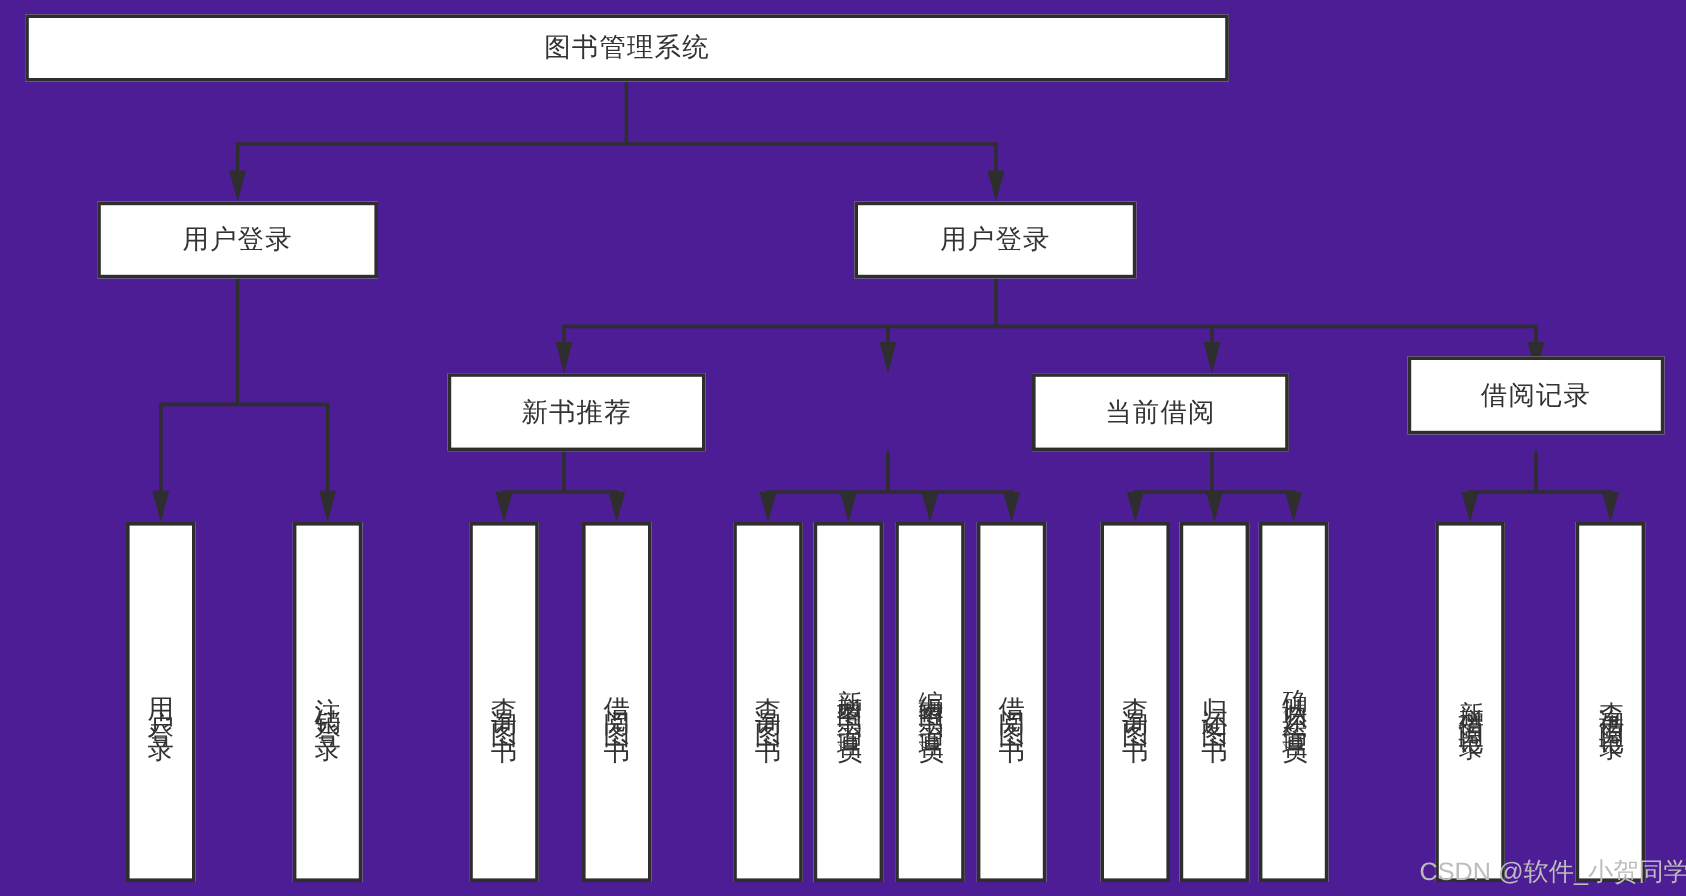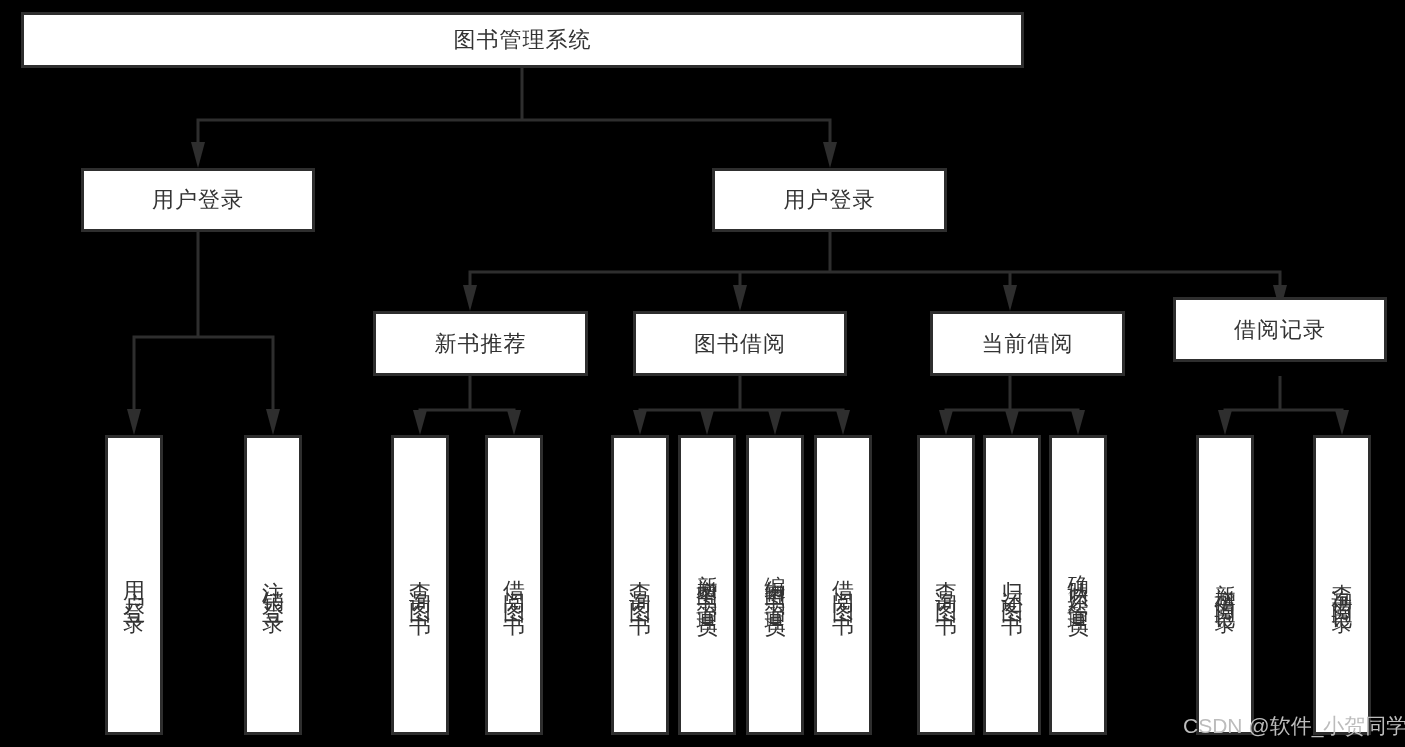--- a/index.html
+++ b/index.html
@@ -1,20 +1,20 @@
 <!DOCTYPE html>
 <html><head>
 <meta charset="utf-8">
 <style>
   html, body { margin: 0; padding: 0; background: #ffffff; }
   #canvas {
     position: relative;
     width: 1405px;
     height: 747px;
-    background: #000000;
+    background: #4c1d95;
     font-family: "Liberation Sans", sans-serif;
     color: #333333;
     overflow: hidden;
   }
   #wires {
     position: absolute;
     left: 0; top: 0;
     width: 1405px; height: 747px;
     z-index: 1;
   }
@@ -143,24 +143,21 @@
   <div class="box" style="left:81px; top:168px; width:234px; height:64px;">
     <span class="h-label">用户登录</span>
   </div>
   <div class="box" style="left:712px; top:168px; width:235px; height:64px;">
     <span class="h-label">用户登录</span>
   </div>
 
   <div class="box" style="left:373px; top:311px; width:215px; height:65px;">
     <span class="h-label">新书推荐</span>
   </div>
-  <div class="box" style="left:633px; top:311px; width:214px; height:65px;">
-    <span class="h-label">图书借阅</span>
-  </div>
-  <div class="box" style="left:930px; top:311px; width:195px; height:65px;">
+  <div class="box" style="left:860px; top:311px; width:214px; height:65px;">
     <span class="h-label">当前借阅</span>
   </div>
   <div class="box" style="left:1173px; top:297px; width:214px; height:65px;">
     <span class="h-label">借阅记录</span>
   </div>
 
   <div class="box" style="left:105px; top:435px; width:58px; height:300px;">
     <span class="v-label">用户登录</span>
   </div>
   <div class="box" style="left:244px; top:435px; width:58px; height:300px;">

